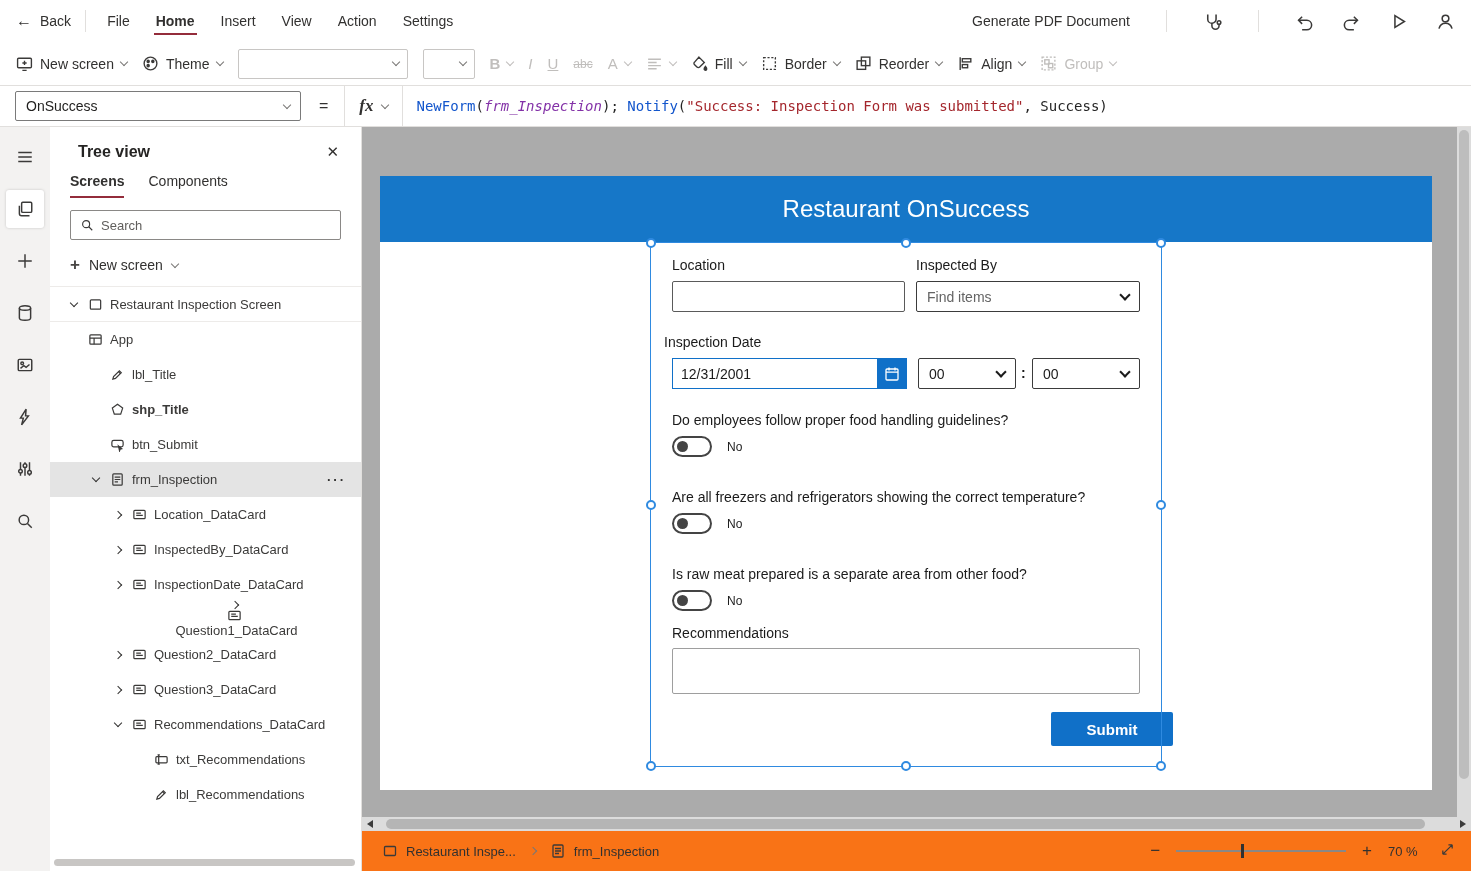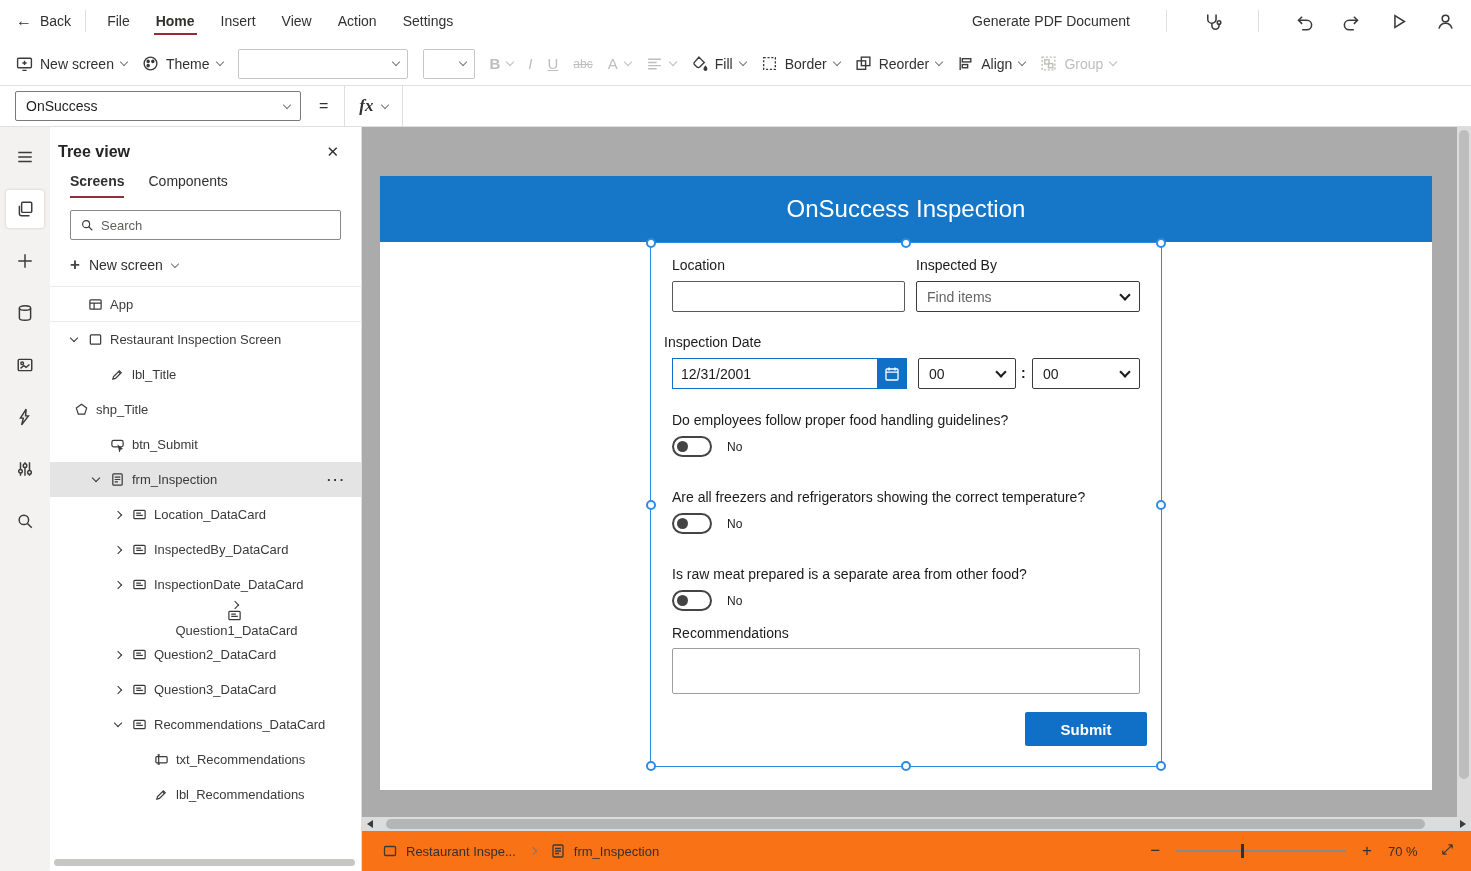--- a/index.html
+++ b/index.html
@@ -45,21 +45,21 @@
   .tk-plain { color: #242424; }
   
   .main { display: flex; height: 744px; }
   
   .rail { width: 50px; background: #f3f2f1; display: flex; flex-direction: column; align-items: center; padding-top: 4px; flex: none; }
   .rail-item { width: 50px; height: 52px; display: flex; align-items: center; justify-content: center; }
   .rail-item svg { width: 18px; height: 18px; }
   .tile { width: 38px; height: 38px; background: #fff; border-radius: 3px; display: flex; align-items: center; justify-content: center; box-shadow: 0 0 3px rgba(0,0,0,.18); }
   
   .treepanel { width: 312px; background: #fff; border-right: 1px solid #e1dfdd; position: relative; flex: none; }
-  .tree-header { display: flex; align-items: center; justify-content: space-between; padding: 16px 22px 4px 8px; }
+  .tree-header { display: flex; align-items: center; justify-content: space-between; padding: 16px 22px 4px 28px; }
   .tree-title { font-size: 16px; font-weight: bold; color: #252423; }
   .close-x { font-size: 15px; color: #323130; cursor: default; }
   .tree-tabs { display: flex; gap: 24px; padding: 8px 20px 0; }
   .tree-tab { padding-bottom: 7px; font-size: 14px; color: #323130; cursor: default; }
   .tree-tab.active { font-weight: bold; border-bottom: 2px solid #942c3b; }
   .tree-search { margin: 12px 20px 10px; height: 30px; border: 1px solid #8a8886; border-radius: 2px; display: flex; align-items: center; gap: 7px; padding: 0 9px; }
   .tree-search svg { width: 14px; height: 14px; flex: none; }
   .tree-search input { border: none; outline: none; width: 100%; font-size: 13px; font-family: inherit; color: #323130; }
   .tree-search input::placeholder { color: #605e5c; }
   .new-screen-row { display: flex; align-items: center; gap: 9px; padding: 5px 20px 11px; font-size: 14px; color: #323130; border-bottom: 1px solid #edebe9; }
@@ -266,20 +266,21 @@
 <div class="formulabar">
   <div class="prop-select">
     <span>OnSuccess</span>
     <span class="chev gray"></span>
   </div>
   <span class="equals">=</span>
   <div class="fx-box">
     <span class="fx">fx</span>
     <span class="chev gray"></span>
   </div>
+  <div class="formula-text"><span class="tk-func">NewForm</span><span class="tk-plain">(</span><span class="tk-ident">frm_Inspection</span><span class="tk-plain">); </span><span class="tk-func">Notify</span><span class="tk-plain">(</span><span class="tk-string">"Success: Inspection Form was submitted"</span><span class="tk-plain">, Success)</span></div>
 </div>
 
 <div class="main">
 
   <div class="rail">
     <div class="rail-item">
       <svg viewBox="0 0 16 16">
           <path d="M2 4h12M2 8h12M2 12h12" stroke-width="1.5"></path>
         </svg>
     </div>
@@ -346,51 +347,51 @@
         </svg>
       <input placeholder="Search" style="">
     </div>
     <div class="new-screen-row">
       <span class="plus-glyph">+</span>
       <span>New screen</span>
       <span class="chev gray"></span>
     </div>
     <div class="tree-items">
         <div class="tree-row" style="padding-left: 14px;">
+          <span class="chev-slot">
+            <span class="chev "></span>
+          </span>
+          <span class="tree-ic">
+            <svg viewBox="0 0 16 16" fill="none" stroke="#555" stroke-width="1.2">
+              <rect x="2.5" y="3" width="11" height="10" rx="1"></rect>
+            </svg>
+          </span>
+          <span class="tree-label">Restaurant Inspection Screen</span>
+        </div>
+        <div class="tree-row" style="padding-left: 14px;">
           <span class="chev-slot"></span>
           <span class="tree-ic">
             <svg viewBox="0 0 16 16" fill="none" stroke="#555" stroke-width="1.2">
               <rect x="2" y="3" width="12" height="10" rx="1"></rect>
               <path d="M2 6.5h12M6.5 6.5V13"></path>
             </svg>
           </span>
           <span class="tree-label">App</span>
         </div>
-        <div class="tree-row" style="padding-left: 14px;">
-          <span class="chev-slot">
-            <span class="chev "></span>
-          </span>
-          <span class="tree-ic">
-            <svg viewBox="0 0 16 16" fill="none" stroke="#555" stroke-width="1.2">
-              <rect x="2.5" y="3" width="11" height="10" rx="1"></rect>
-            </svg>
-          </span>
-          <span class="tree-label">Restaurant Inspection Screen</span>
-        </div>
         <div class="tree-row" style="padding-left: 36px;">
           <span class="chev-slot"></span>
           <span class="tree-ic">
             <svg viewBox="0 0 16 16" fill="none" stroke="#555" stroke-width="1.2">
               <path d="M3 13l.8-2.8L10 4l2 2-6.2 6.2L3 13z"></path>
               <path d="M9 5l2 2"></path>
             </svg>
           </span>
           <span class="tree-label">lbl_Title</span>
         </div>
-        <div class="tree-row" style="">
+        <div class="tree-row" style="padding-left: 36px; font-weight: bold;">
           <span class="chev-slot"></span>
           <span class="tree-ic">
             <svg viewBox="0 0 16 16" fill="none" stroke="#555" stroke-width="1.2">
               <path d="M8 2.5L13.5 6.5 11.4 13H4.6L2.5 6.5z"></path>
             </svg>
           </span>
           <span class="tree-label">shp_Title</span>
         </div>
         <div class="tree-row" style="padding-left: 36px;">
           <span class="chev-slot"></span>
@@ -520,21 +521,21 @@
           <span class="tree-label">lbl_Recommendations</span>
         </div>
       </div>
     <div class="tree-hscroll"></div>
   </aside>
 
   <div class="rightcol">
     <div class="viewport">
       <div class="page">
         <div class="banner">
-          <span class="banner-title">OnSuccess Inspection</span>
+          <span class="banner-title">Restaurant OnSuccess</span>
         </div>
 
         <span class="fld-label" style="left:292px;top:81px">Location</span>
         <input class="fld-input" style="left: 292px; top: 105px; width: 233px;" value="">
 
         <span class="fld-label" style="left:536px;top:81px">Inspected By</span>
         <div class="fld-dropdown" style="left:536px;top:105px;width:224px">
           <span class="ph">Find items</span>
           <span class="dd-chev"></span>
         </div>
@@ -579,21 +580,21 @@
         <div class="toggle-row" style="left:292px;top:414px">
           <span class="toggle">
               <span class="knob"></span>
             </span>
           <span class="toggle-label">No</span>
         </div>
 
         <span class="fld-label" style="left:292px;top:449px">Recommendations</span>
         <textarea class="rec-textarea" style="left: 292px; top: 472px;"></textarea>
 
-        <button class="submit-btn" style="left:645px;top:536px">Submit</button>
+        <button class="submit-btn" style="left:671px;top:536px">Submit</button>
 
         <div class="selection">
           <span class="handle h-tl"></span>
           <span class="handle h-tc"></span>
           <span class="handle h-tr"></span>
           <span class="handle h-ml"></span>
           <span class="handle h-mr"></span>
           <span class="handle h-bl"></span>
           <span class="handle h-bc"></span>
           <span class="handle h-br"></span>

